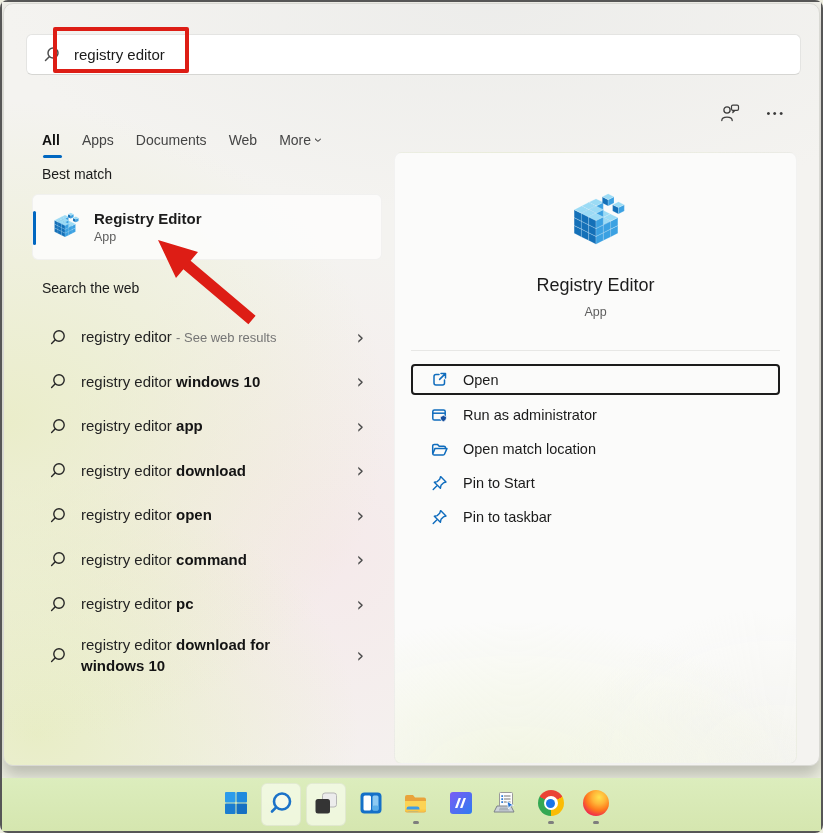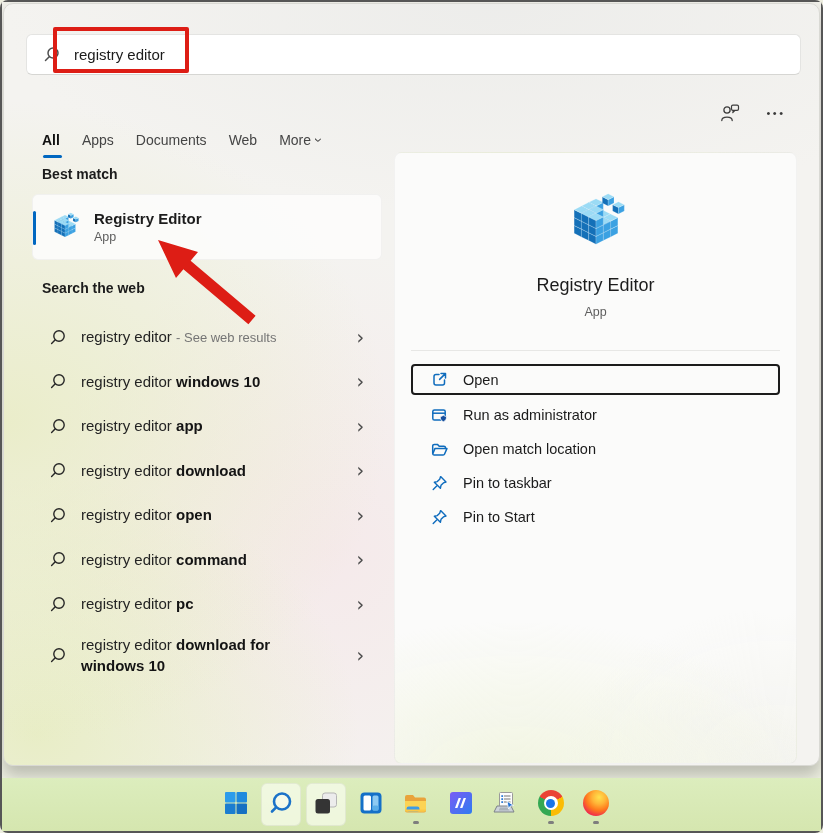--- a/index.html
+++ b/index.html
@@ -41,21 +41,21 @@
   .tab.active::after { content:""; position:absolute; left:1px; bottom:0; width:19px; height:3px;
     border-radius:2px; background:#0067c0; }
   .tab .chev { display:inline-block; transform:rotate(90deg); font-size:14px; color:#454545;
     margin-left:6px; font-weight:400; }
 
   .topbar-icons { position:absolute; right:30px; top:96px; display:flex; gap:20px; align-items:center; }
   .icon-btn { width:26px; height:26px; display:flex; align-items:center; justify-content:center; }
   .ellipsis { font-size:11px; letter-spacing:2.5px; color:#3a3a3a; }
 
   
-  .sec-head { position:absolute; left:38px; font-size:14px; font-weight:700; color:#1b1b1b; }
+  .sec-head { position:absolute; left:38px; font-size:14px; font-weight:400; color:#1b1b1b; }
 
   
   .bm-card { position:absolute; left:28px; top:190px; width:350px; height:66px;
     background:rgba(252,252,251,.92); border:1px solid rgba(0,0,0,.045); border-radius:6px;
     display:flex; align-items:center; padding-left:16px; }
   .bm-bar { position:absolute; left:0px; top:16px; width:3px; height:34px; border-radius:2px;
     background:#0067c0; }
   .bm-texts { margin-left:13px; }
   .bm-title { font-size:15px; font-weight:700; color:#1c1c1c; }
   .bm-sub { font-size:12.5px; color:#5e5e5e; margin-top:3px; }
@@ -299,28 +299,28 @@
             <path d="M2.7 13.5 V6 a1.6 1.6 0 0 1 1.6 -1.6 h3.1 l1.8 1.8 h4.7 a1.6 1.6 0 0 1 1.6 1.6 v.8" fill="none" stroke="#0f6cbd" stroke-width="1.5" stroke-linejoin="round"></path>
             <path d="M2.7 13.9 L4.9 8.6 h12 l-2.3 5.4 a1.6 1.6 0 0 1 -1.5 1 H4.2 a1.5 1.5 0 0 1 -1.5 -1.1 z" fill="none" stroke="#0f6cbd" stroke-width="1.5" stroke-linejoin="round"></path>
           </svg>
           <span class="lbl">Open match location</span>
         </div>
         <div class="action-row">
           <svg class="aicon" viewBox="0 0 19 19">
             <path d="M10.6 2.6 L16 8 l-2.6 .9 -2.4 2.4 -.6 3 -6.1 -6.1 3 -.6 2.4 -2.4 z" fill="none" stroke="#0f6cbd" stroke-width="1.4" stroke-linejoin="round"></path>
             <line x1="6.7" y1="11.9" x2="3.2" y2="15.4" stroke="#0f6cbd" stroke-width="1.4" stroke-linecap="round"></line>
           </svg>
-          <span class="lbl">Pin to taskbar</span>
+          <span class="lbl">Pin to Start</span>
         </div>
         <div class="action-row">
           <svg class="aicon" viewBox="0 0 19 19">
             <path d="M10.6 2.6 L16 8 l-2.6 .9 -2.4 2.4 -.6 3 -6.1 -6.1 3 -.6 2.4 -2.4 z" fill="none" stroke="#0f6cbd" stroke-width="1.4" stroke-linejoin="round"></path>
             <line x1="6.7" y1="11.9" x2="3.2" y2="15.4" stroke="#0f6cbd" stroke-width="1.4" stroke-linecap="round"></line>
           </svg>
-          <span class="lbl">Pin to Start</span>
+          <span class="lbl">Pin to taskbar</span>
         </div>
       </div>
     </div>
   </div>
 
   <div class="anno-box"></div>
 
   <svg class="anno-arrow" viewBox="0 0 130 110">
     <polygon points="18,15 58,27 50.6,35.8 115.6,90.8 108.4,99.2 43.4,44.2 36,53" fill="#dd1d15"></polygon>
   </svg>

